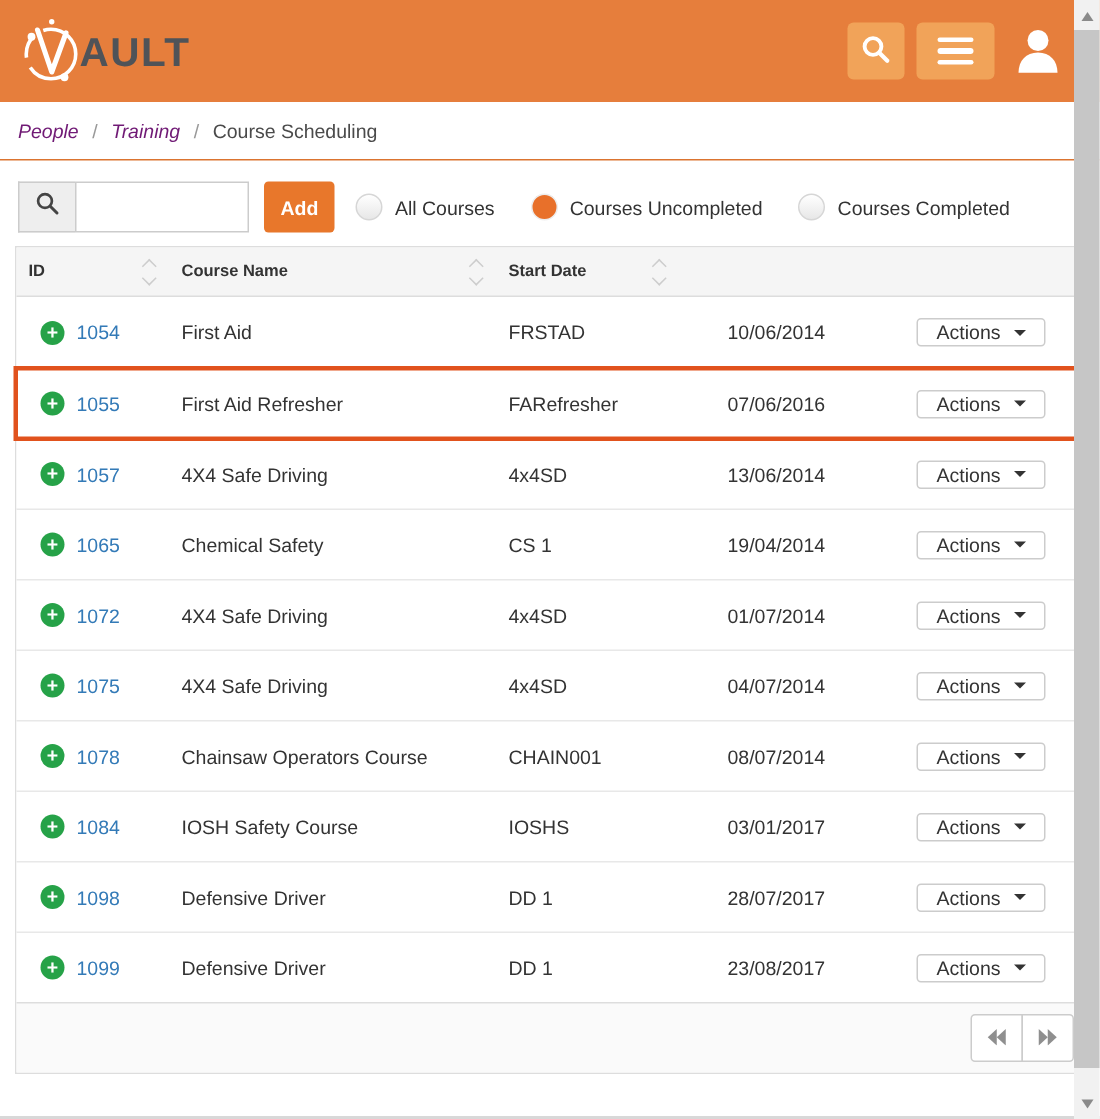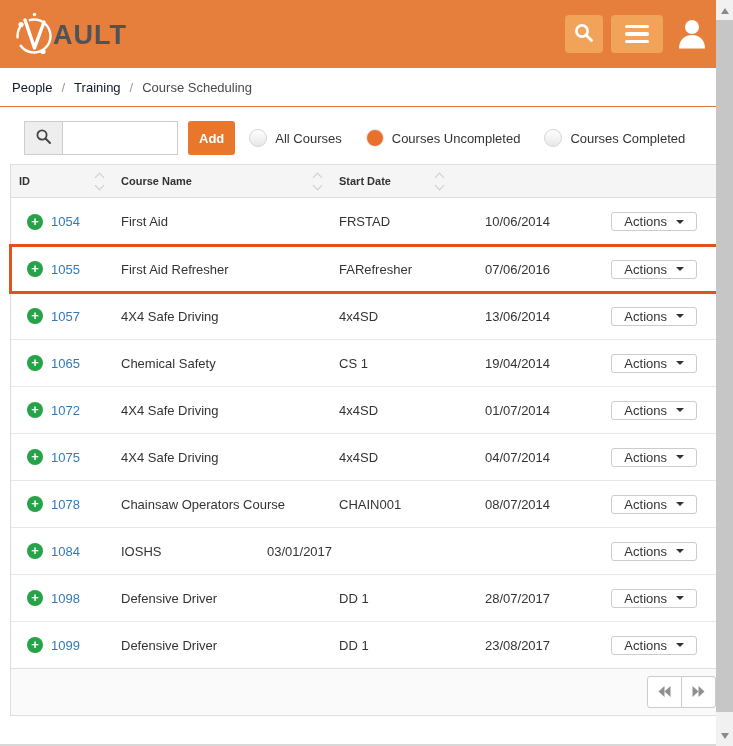--- a/index.html
+++ b/index.html
@@ -18,26 +18,26 @@
     display:flex; align-items:center; justify-content:center; cursor:pointer; }
   .tb-btn.wide { width:52px; }
   .bars { display:flex; flex-direction:column; gap:4px; }
   .bars i { display:block; width:24px; height:3.5px; background:#fff; border-radius:2px; }
   .user-btn { width:34px; height:38px; background:transparent; border:none; display:flex;
     align-items:flex-end; justify-content:center; cursor:pointer; margin-left:4px; }
 
   
   .breadcrumb { height:39px; display:flex; align-items:center; padding:0 12px;
     border-bottom:1px solid #DB7430; font-size:13px; background:#fff; }
-  .bc-link { color:#0f172a; text-decoration:none; cursor:pointer; }
+  .bc-link { color:#701a75; text-decoration:none; cursor:pointer;font-style:italic; }
   .bc-sep { color:#999; margin:0 9px; }
   .bc-current { color:#4a4a4a; }
 
   
-  .toolbar { display:flex; align-items:center; margin:14px 10px 9px 24px; }
+  .toolbar { display:flex; align-items:center; margin:14px 10px 9px 12px; }
   .input-group { display:flex; height:34px; }
   .addon { width:38px; background:#EEE; border:1px solid #CCC; border-right:none;
     display:flex; align-items:center; justify-content:center; }
   .search-input { width:116px; height:34px; border:1px solid #CCC; outline:none;
     font-size:13px; padding:0 8px; font-family:inherit; }
   .add-btn { margin-left:10px; height:34px; padding:0 11px; background:#E8772B; color:#fff;
     border:none; border-radius:3px; font-size:13px; font-weight:bold; cursor:pointer; font-family:inherit; }
   .filters { display:flex; align-items:flex-start; margin-left:14px; gap:24px; }
   .radio-opt { display:flex; align-items:center; cursor:pointer; }
   .radio-circle { width:18px; height:18px; border-radius:50%;
@@ -287,20 +287,21 @@
           <span class="c-date">08/07/2014</span>
           <span class="c-actions">
             <button class="actions-btn">Actions<span class="caret"></span></button>
           </span>
         </div>
         <div class="trow">
           <span class="c-expand">
             <span class="plus-icon"></span>
           </span>
           <a class="c-id">1084</a>
+          <span class="c-name">IOSH Safety Course</span>
           <span class="c-code">IOSHS</span>
           <span class="c-date">03/01/2017</span>
           <span class="c-actions">
             <button class="actions-btn">Actions<span class="caret"></span></button>
           </span>
         </div>
         <div class="trow">
           <span class="c-expand">
             <span class="plus-icon"></span>
           </span>

